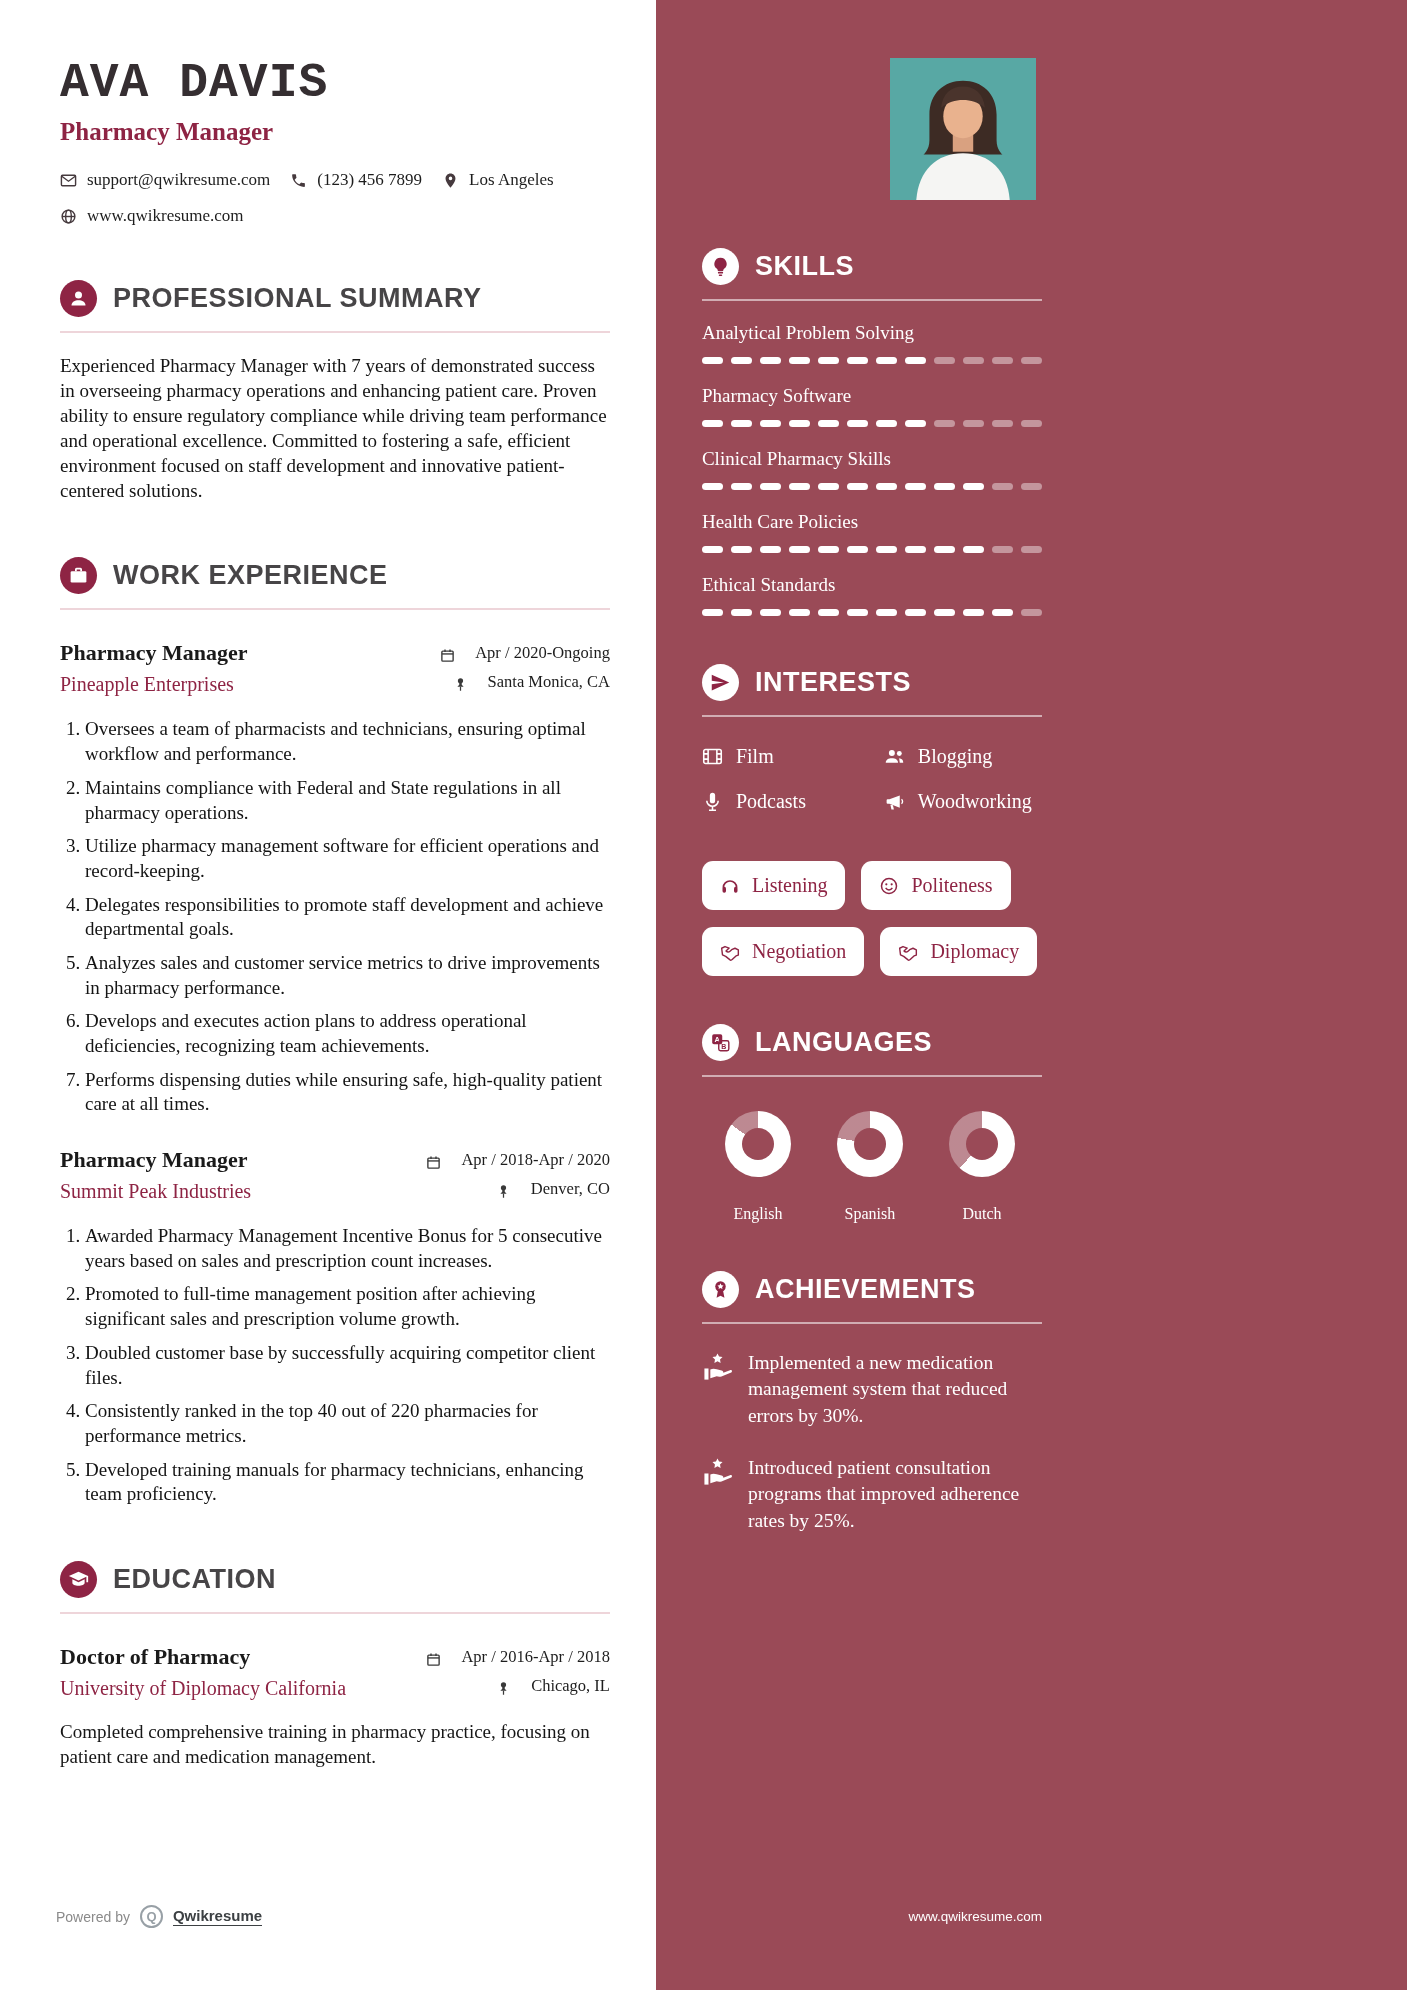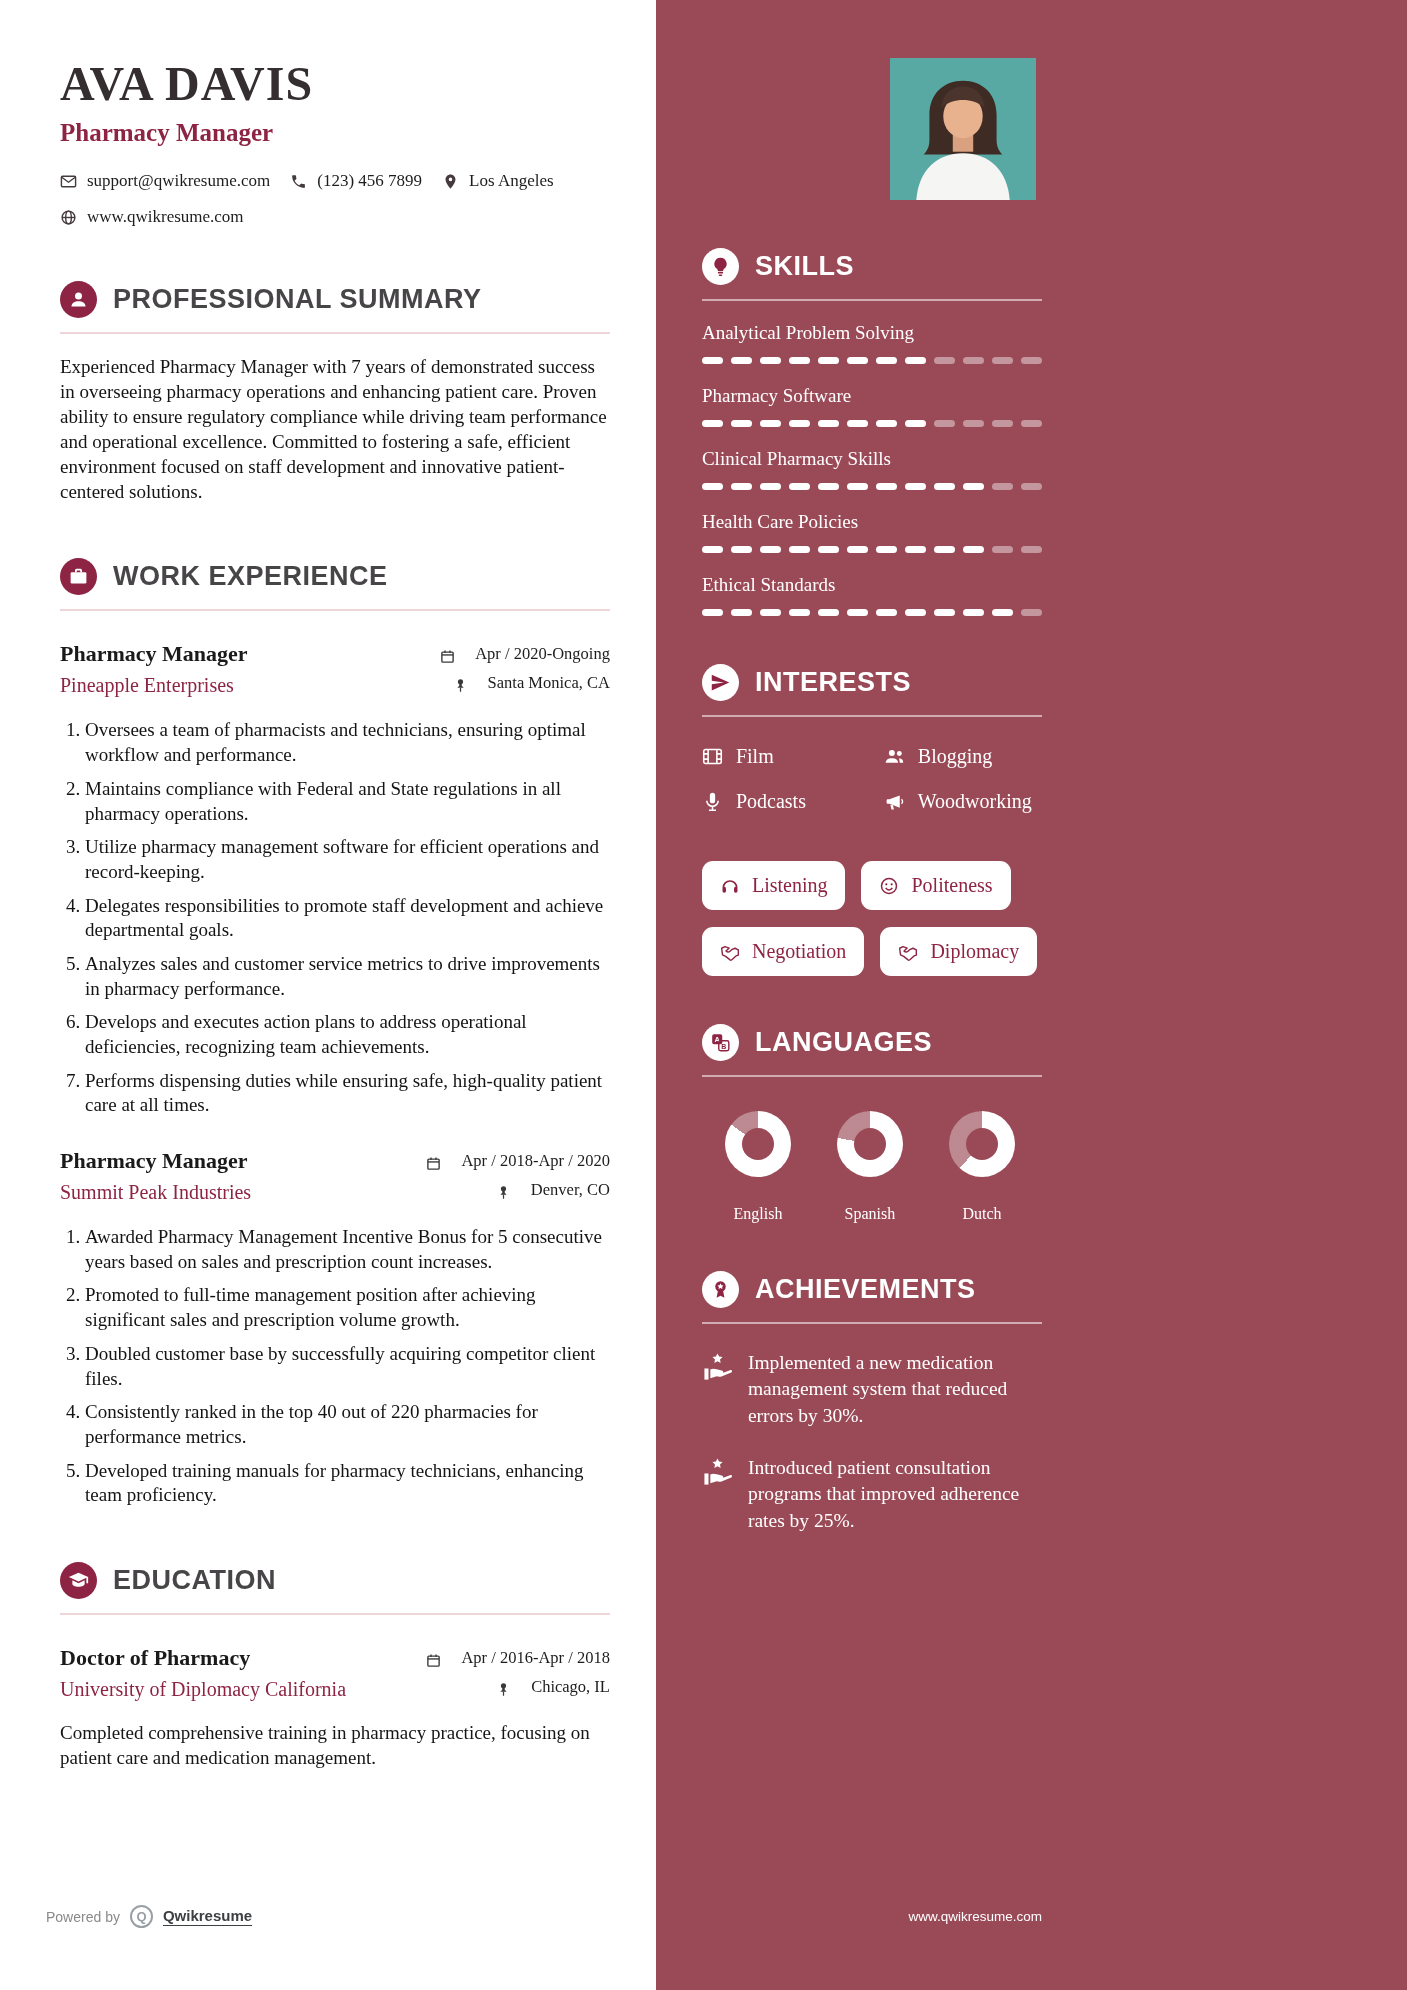--- a/index.html
+++ b/index.html
@@ -3,21 +3,21 @@
 <meta charset="utf-8">
 <style>
   * { margin:0; padding:0; box-sizing:border-box; }
   html,body { background:#fff; }
   body { width:1407px; font-family:"Liberation Serif", serif; color:#161616; }
   .page { display:flex; width:1407px; height:1990px; overflow:hidden; }
 
   
   .left { width:672px; background:#ffffff; padding:56px 46px 0 60px; position:relative; }
 
-  .name { font-family:Liberation Serif, serif; font-size:48px; font-weight:800; letter-spacing:1px; color:#352e31; }
+  .name { font-family:Liberation Mono, monospace; font-size:48px; font-weight:800; letter-spacing:1px; color:#352e31; }
   .role { font-size:25px; font-weight:bold; color:#8e2444; margin-top:8px; }
 
   .contact-row { display:flex; gap:20px; margin-top:24px; }
   .contact-row.second { margin-top:16px; }
   .contact { display:flex; align-items:center; gap:10px; font-size:17px; color:#1d1d1d; }
   .ic { display:inline-flex; }
   .ic svg { display:block; }
   .contact .ic { width:17px; height:17px; color:#463a3e; }
   .contact .ic svg { width:17px; height:17px; }
 
@@ -35,21 +35,21 @@
   .company { font-size:20px; color:#8e2444; margin-top:7px; }
   .job-meta { text-align:right; font-size:16.5px; color:#1d1d1d; padding-top:3px; }
   .meta-line { display:flex; justify-content:flex-end; align-items:flex-end; gap:20px; margin-bottom:9px; }
   .meta-line .ic, .meta-line .ic svg { width:15px; height:15px; color:#3a3a3a; }
 
   ol.bullets { margin-top:16px; padding-left:25px; }
   ol.bullets li { font-size:19px; line-height:1.3; margin-bottom:9px; color:#141414; }
 
   .edu-desc { margin-top:14px; font-size:19px; line-height:1.32; }
 
-  .foot-left { position:absolute; left:46px; bottom:62px; display:flex; align-items:center; gap:10px; font-family:"Liberation Sans", sans-serif; }
+  .foot-left { position:absolute; left:56px; bottom:62px; display:flex; align-items:center; gap:10px; font-family:"Liberation Sans", sans-serif; }
   .powered { font-size:14px; color:#8a8a8a; }
   .qlogo { width:23px; height:23px; border-radius:50%; border:2.5px solid #98a0a6; color:#98a0a6; display:flex; align-items:center; justify-content:center; font-weight:bold; font-size:13px; }
   .brand { font-size:15px; font-weight:bold; color:#3c4043; border-bottom:1.5px solid #3c4043; padding-bottom:1px; }
 
   
   .right { width:773px; background:#9a4a57; position:relative; }
   .right-inner { width:340px; margin-left:46px; }
 
   .photo { width:146px; height:142px; margin:58px 0 0 188px; overflow:hidden; }
   .photo svg { display:block; width:146px; height:142px; }

